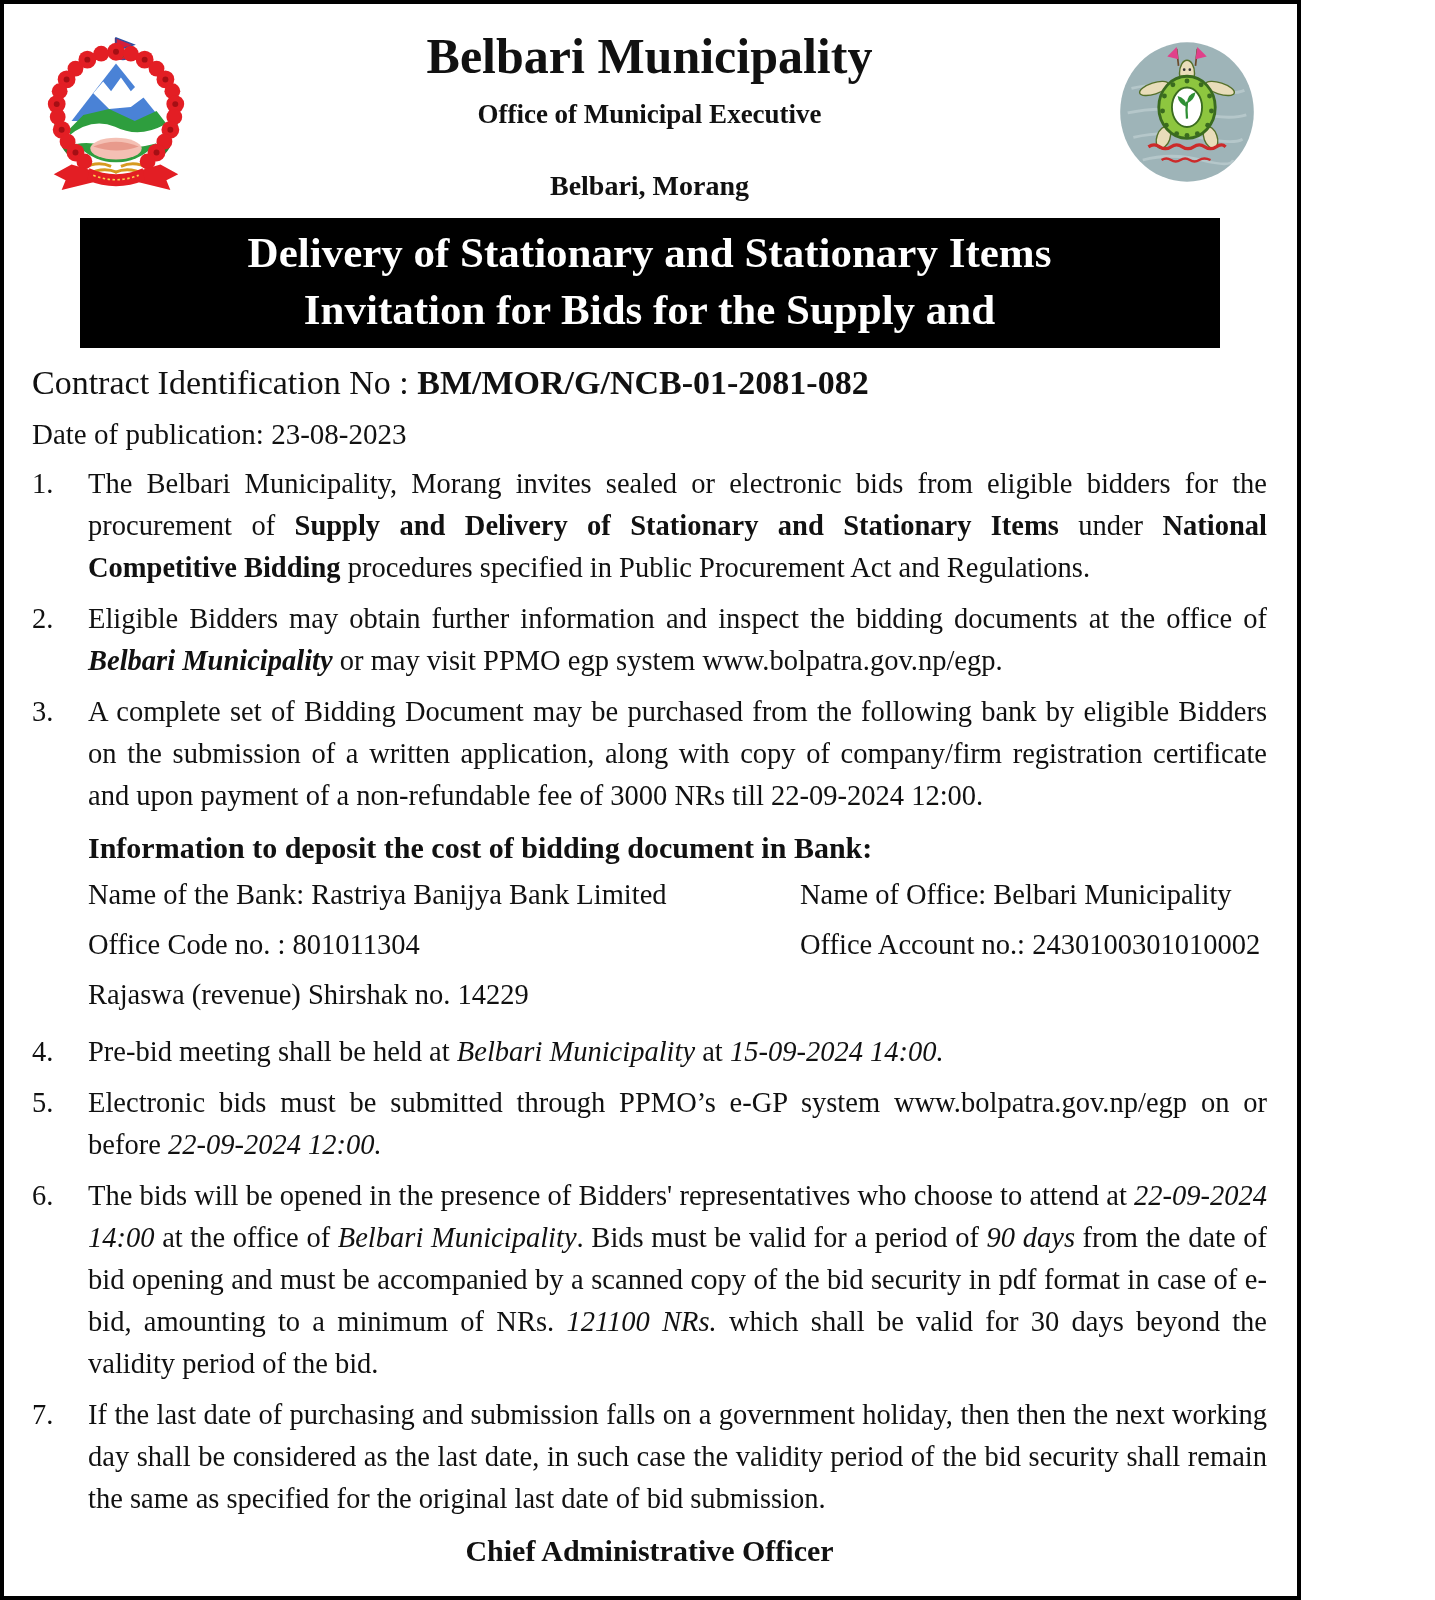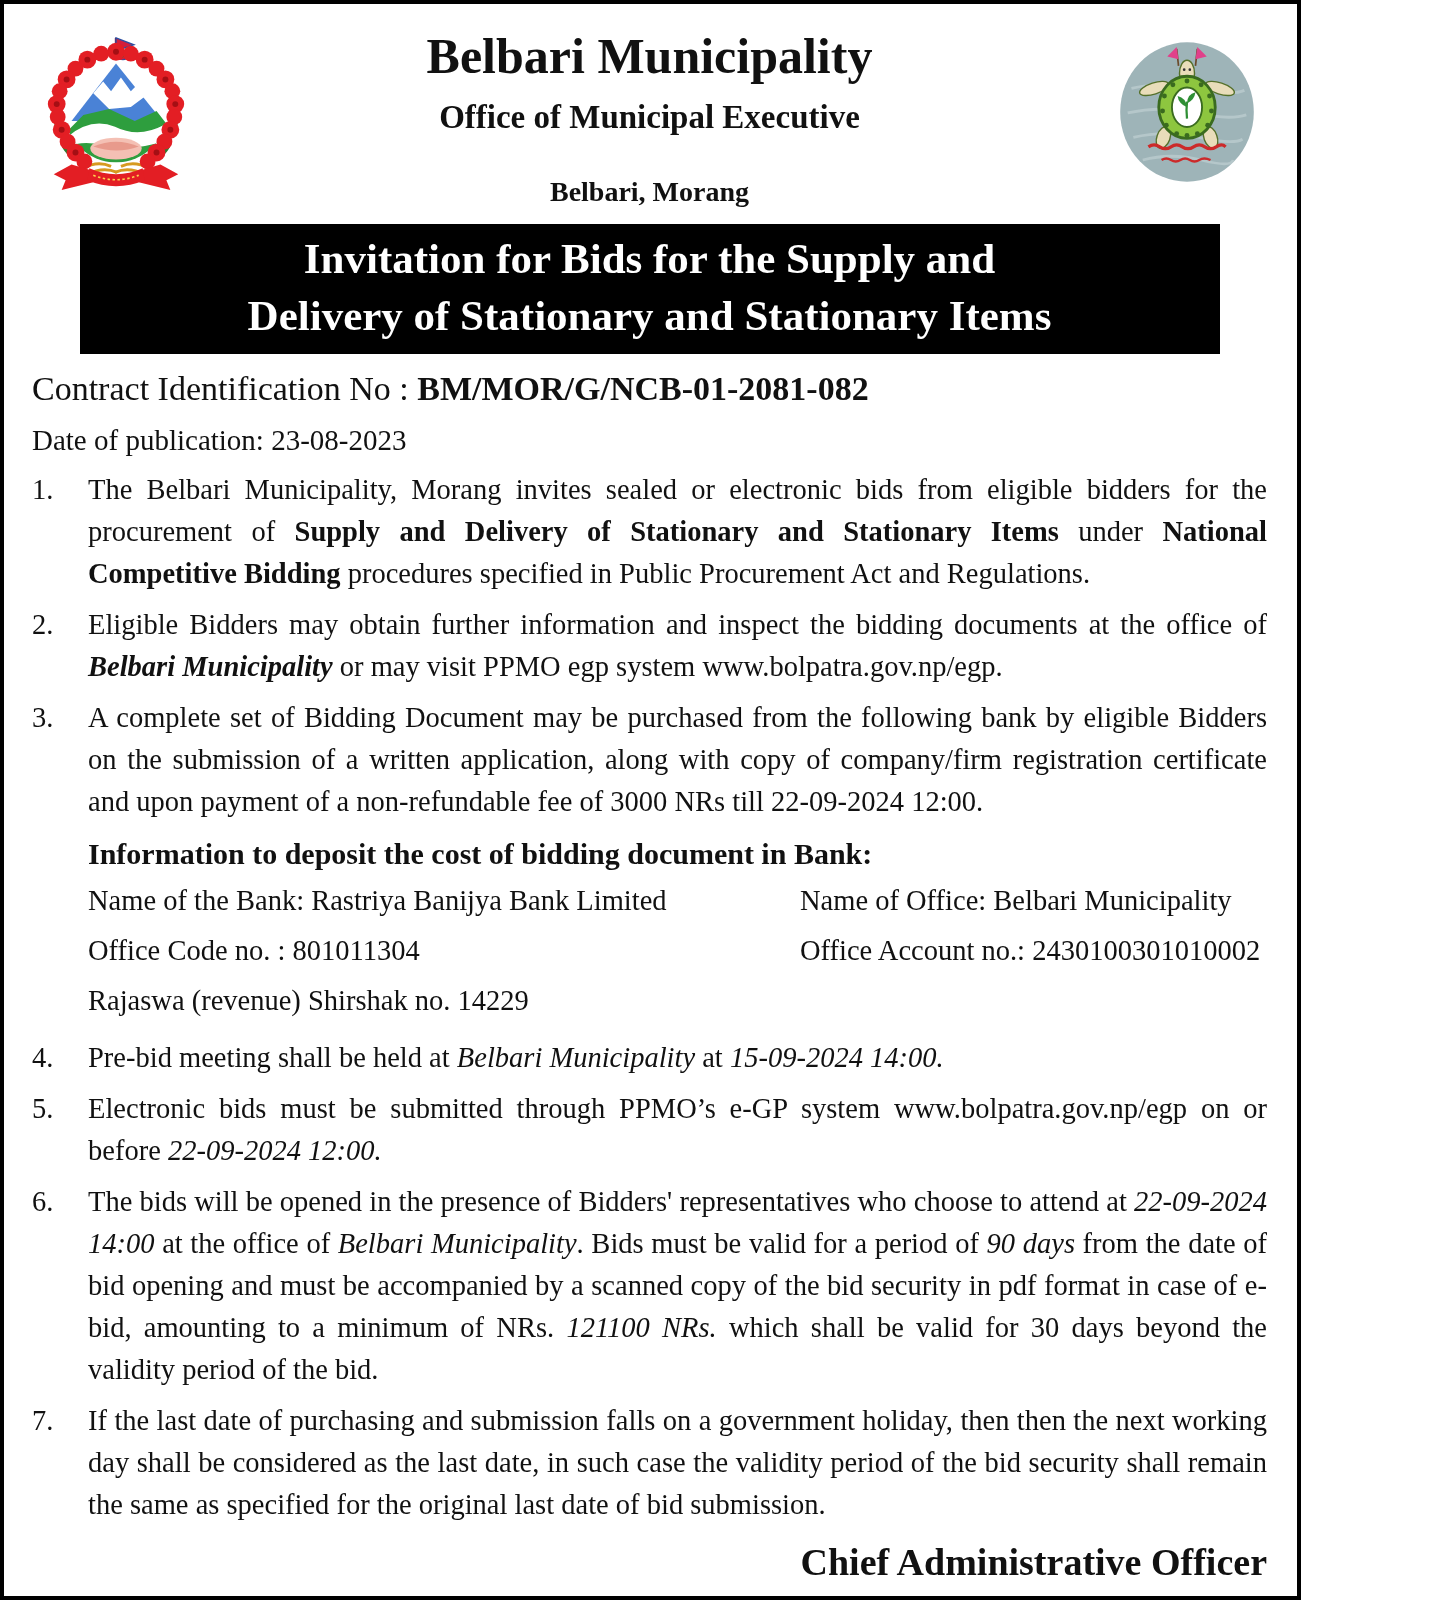--- a/index.html
+++ b/index.html
@@ -19,21 +19,21 @@
   
   .header {
     display: grid;
     grid-template-columns: 180px 1fr 180px;
     align-items: start;
   }
   .logo-box { padding-top: 4px; }
   .logo-box.right { display: flex; justify-content: flex-end; padding-top: 6px; }
   .header-center { text-align: center; padding-top: 4px; }
   .page-title   { font-size: 50px; font-weight: bold; line-height: 1.05; }
-  .page-subtitle{ font-size: 33px; font-weight: bold; margin-top: 16px; }
+  .page-subtitle{ font-size: 27px; font-weight: bold; margin-top: 16px; }
   .page-location{ font-size: 28px; font-weight: bold; margin-top: 40px; }
   
   .banner {
     width: 1140px;
     margin: 16px auto 16px auto;
     background: #000000;
     color: #ffffff;
     text-align: center;
     font-weight: bold;
     font-size: 43px;
@@ -64,22 +64,22 @@
   .bank-info { margin: 2px 0 11px 56px; }
   .bank-heading { font-size: 30px; font-weight: bold; line-height: 44px; }
   .bank-row {
     display: grid;
     grid-template-columns: 712px 1fr;
     font-size: 28.5px;
     line-height: 50px;
   }
   
   .signature-line {
-    text-align: right;
-    font-size: 38px;
+    text-align: center;
+    font-size: 30px;
     font-weight: bold;
     margin-top: 14px;
   }
   svg { display: block; }
 </style>
 </head>
 <body>
 
 <div class="page">
 
@@ -240,22 +240,22 @@
           <g stroke="#cc2a2a" fill="none">
             <path d="M44 122 Q50 118 56 122 T68 122 T80 122 T92 122 T104 122 T116 122 T126 122" stroke-width="3.4"></path>
             <path d="M58 136 Q63 133 68 136 T78 136 T88 136 T98 136 T110 136" stroke-width="2.6"></path>
           </g>
         </svg>
       </span>
     </div>
   </div>
 
   <div class="banner">
+    <div>Delivery of Stationary and Stationary Items</div>
     <div>Invitation for Bids for the Supply and</div>
-    <div>Delivery of Stationary and Stationary Items</div>
   </div>
 
   <div class="contract-line"><span>Contract Identification No : </span><span class="num">BM/MOR/G/NCB-01-2081-082</span></div>
 
   <div class="publication-line">Date of publication: 23-08-2023</div>
 
   <div class="list">
 
     <div class="item">
       <div class="item-number">1.</div>

